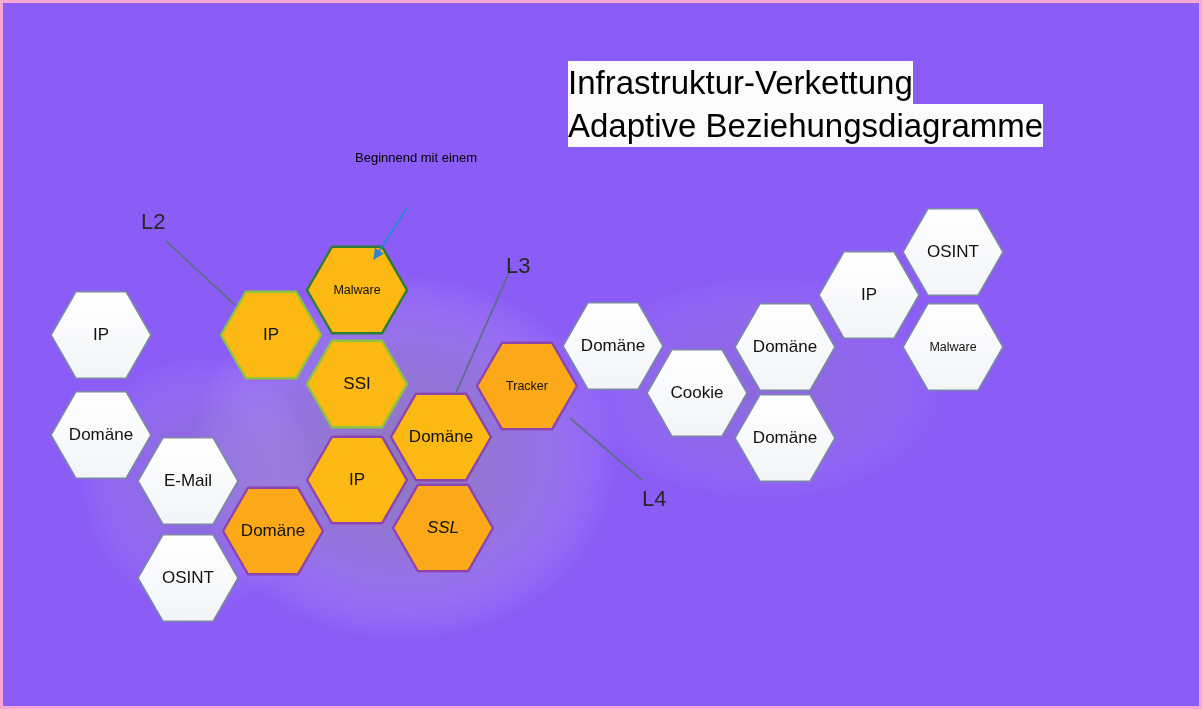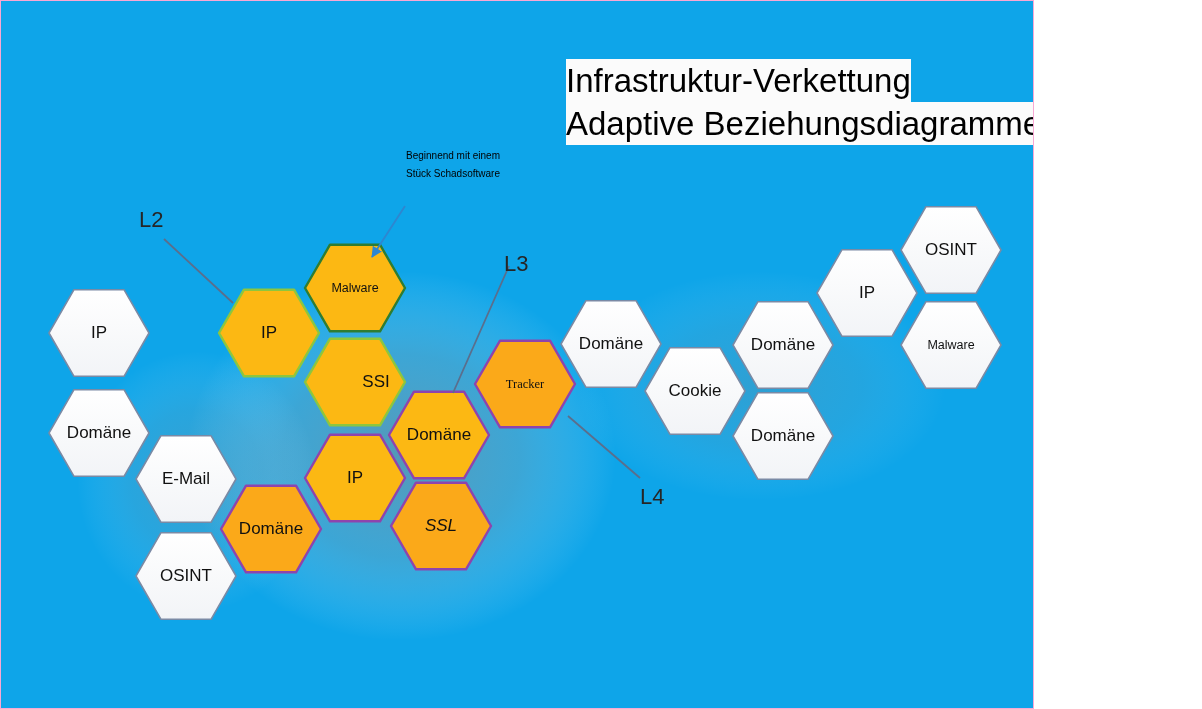--- a/index.html
+++ b/index.html
@@ -6,24 +6,24 @@
   html, body {
     margin: 0;
     padding: 0;
     background: #ffffff;
   }
   body {
     font-family: "Liberation Sans", sans-serif;
   }
   #slide {
     position: relative;
-    width: 1034px;
+    width: 1202px;
     height: 709px;
-    background: #0ea5e9;
-    border: 1px solid #f9a8d4;
+    background: #8b5cf6;
+    border: 3px solid #f9a8d4;
     box-sizing: border-box;
     overflow: hidden;
   }
   #canvas {
     position: absolute;
     left: 0; top: 0;
     width: 1202px;
     height: 709px;
   }
   .title-block {
@@ -40,25 +40,24 @@
     letter-spacing: 0px;
     white-space: nowrap;
     background: #fbfbfb;
     width: max-content;
   }
   .callout {
     position: absolute;
     left: 352px;
     top: 146px;
     width: 200px;
-    font-size: 10px;
+    font-size: 13px;
     line-height: 18px;
     color: #000000;
     white-space: nowrap;
-    text-align: center;
   }
   .layer-label {
     position: absolute;
     font-size: 22px;
     color: #262626;
     line-height: 30px;
   }
   #lab-l2 { left: 138px; top: 204px; }
   #lab-l3 { left: 503px; top: 232px; margin-top: 16px; }
   #lab-l4 { left: 639px; top: 481px; }
@@ -129,40 +128,39 @@
       </g>
   </svg>
 
   <div class="title-block">
     <span class="title-line">Infrastruktur-Verkettung</span>
     <span class="title-line">Adaptive Beziehungsdiagramme</span>
   </div>
 
   <div class="callout">
     <div>Beginnend mit einem</div>
-    <div>Stück Schadsoftware</div>
   </div>
 
   <div class="layer-label" id="lab-l2">L2</div>
   <div class="layer-label" id="lab-l3">L3</div>
   <div class="layer-label" id="lab-l4">L4</div>
 
   <div id="hex-labels">
       <div class="hex-text" style="left: 98px; top: 332px;">IP</div>
       <div class="hex-text" style="left: 98px; top: 432px;">Domäne</div>
       <div class="hex-text" style="left: 185px; top: 478px;">E-Mail</div>
       <div class="hex-text" style="left: 185px; top: 575px;">OSINT</div>
       <div class="hex-text" style="left: 268px; top: 332px;">IP</div>
       <div class="hex-text small" style="left: 354px; top: 287px;">Malware</div>
-      <div class="hex-text" style="left: 354px; top: 381px; margin-left: 21px;">SSI</div>
+      <div class="hex-text" style="left: 354px; top: 381px;">SSI</div>
       <div class="hex-text" style="left: 270px; top: 528px;">Domäne</div>
       <div class="hex-text" style="left: 354px; top: 477px;">IP</div>
       <div class="hex-text" style="left: 438px; top: 434px;">Domäne</div>
       <div class="hex-text" style="left: 440px; top: 525px; font-style: italic;">SSL</div>
-      <div class="hex-text small" style="left: 524px; top: 383px; font-family: Liberation Serif, serif;">Tracker</div>
+      <div class="hex-text small" style="left: 524px; top: 383px;">Tracker</div>
       <div class="hex-text" style="left: 610px; top: 343px;">Domäne</div>
       <div class="hex-text" style="left: 694px; top: 390px;">Cookie</div>
       <div class="hex-text" style="left: 782px; top: 344px;">Domäne</div>
       <div class="hex-text" style="left: 782px; top: 435px;">Domäne</div>
       <div class="hex-text" style="left: 866px; top: 292px;">IP</div>
       <div class="hex-text" style="left: 950px; top: 249px;">OSINT</div>
       <div class="hex-text small" style="left: 950px; top: 344px;">Malware</div>
     </div>
 </div>
 

